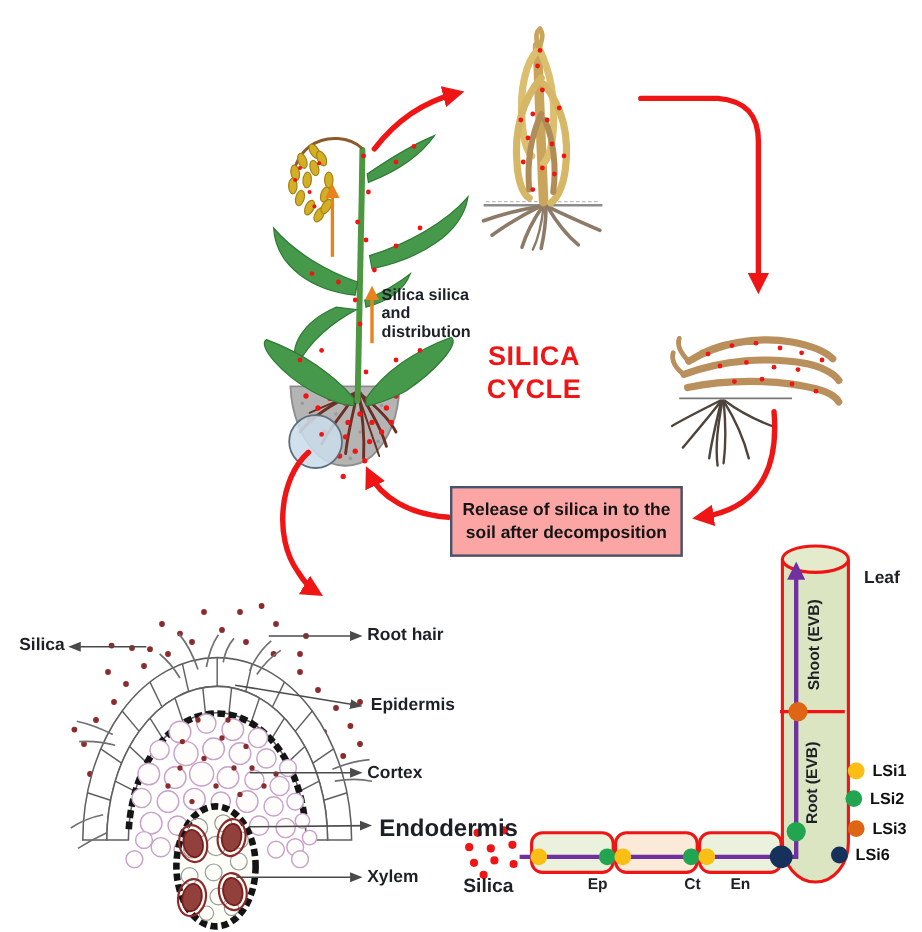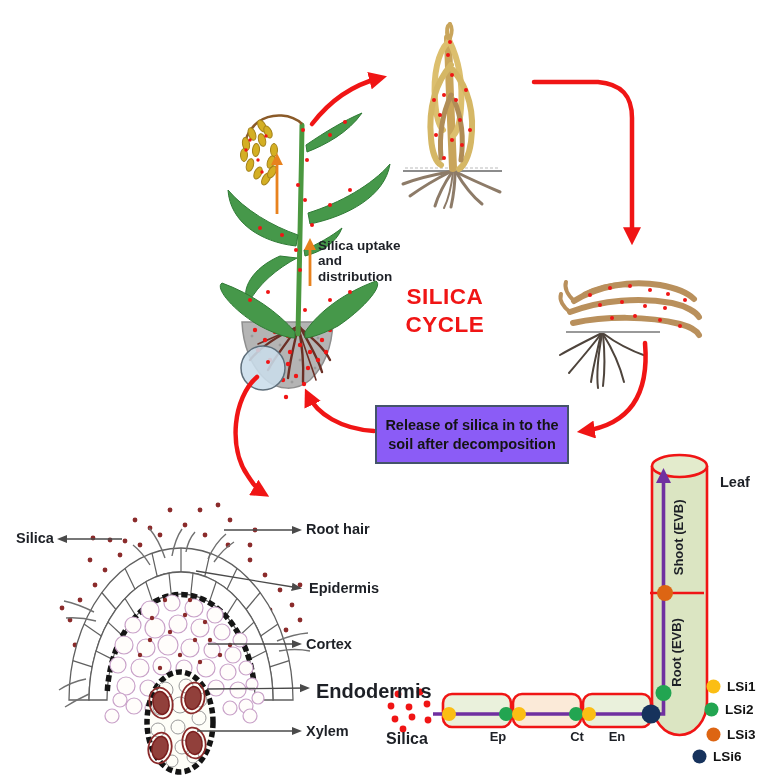--- a/index.html
+++ b/index.html
@@ -3,25 +3,25 @@
 <meta charset="utf-8">
 <style>
   html,body{margin:0;padding:0;background:#ffffff;}
   .canvas{position:relative;width:768px;height:777px;background:#ffffff;overflow:hidden;
           font-family:"Liberation Sans",sans-serif;}
   .art{position:absolute;left:0;top:0;}
   .lbl{position:absolute;font-weight:bold;color:#1d2026;white-space:pre-line;line-height:1.13;}
   .center{text-align:center;}
   .title{color:#f01515;letter-spacing:.5px;}
   .release-box{position:absolute;left:375px;top:405px;width:190px;height:55px;
-               border:2.5px solid #44546a;background:#8b5cf6;display:flex;align-items:center;
+               border:2.5px solid #44546a;background:#fca5a5;display:flex;align-items:center;
                justify-content:center;text-align:center;font-weight:bold;font-size:14.5px;
                color:#141414;white-space:pre-line;line-height:1.25;}
   .rot{transform:rotate(-90deg);transform-origin:center center;}
-  .legend-row{position:absolute;display:flex;gap:6px;margin-top:44px;}
+  .legend-row{position:absolute;display:flex;gap:6px;}
   .legend-label{font-weight:bold;font-size:13.5px;color:#111;}
 </style>
 </head>
 <body>
 
 <div class="canvas">
 
 <svg class="art" width="768" height="777" viewBox="0 0 768 777">
   <defs>
     <marker id="mRed" viewBox="0 0 10 10" refX="6" refY="5" markerWidth="4" markerHeight="4" orient="auto-start-reverse">
@@ -441,21 +441,21 @@
     <path d="M277,214 L277,158" marker-end="url(#mOrange)"></path>
     <path d="M310,286 L310,243" marker-end="url(#mOrange)"></path>
   </g>
 </svg>
 
 
 
 <div class="lbl center title" style="left:390px;top:283px;width:110px;font-size:22.5px;line-height:1.25">SILICA
 CYCLE</div>
 
-<div class="lbl" style="left:318px;top:238px;width:120px;font-size:13.5px">Silica uptake
+<div class="lbl" style="left:318px;top:238px;width:120px;font-size:13.5px">Silica silica
 and
 distribution</div>
 
 
 <div class="release-box">Release of silica in to the
 soil after decomposition</div>
 
 <div class="lbl" style="left:16px;top:530px;font-size:14.5px">Silica</div>
 <div class="lbl" style="left:306px;top:521px;font-size:14.5px">Root hair</div>
 <div class="lbl" style="left:309px;top:580px;font-size:14.5px">Epidermis</div>

